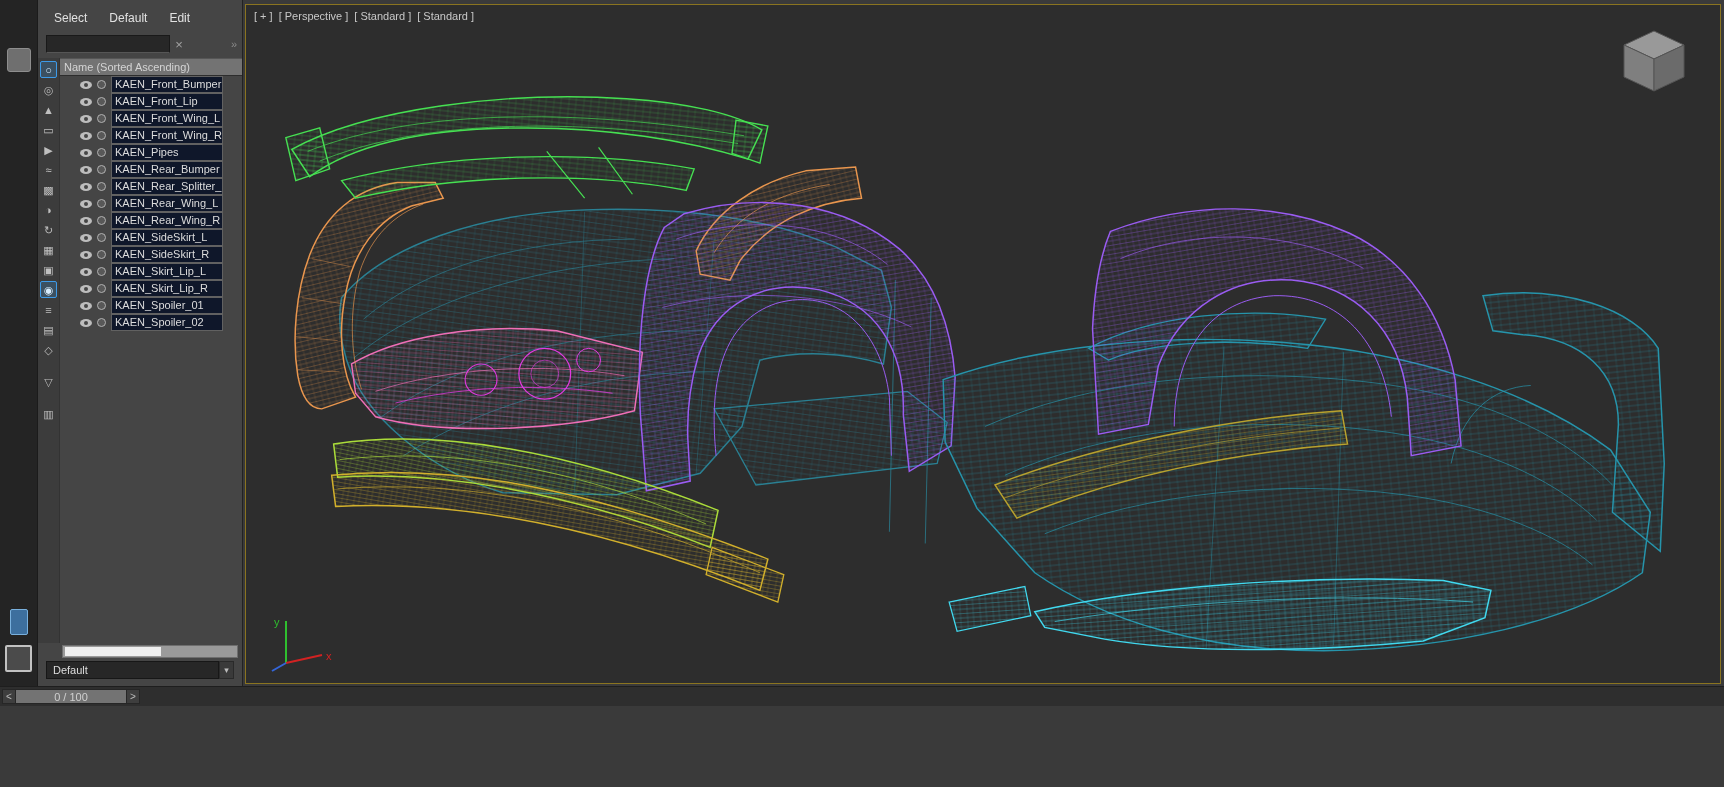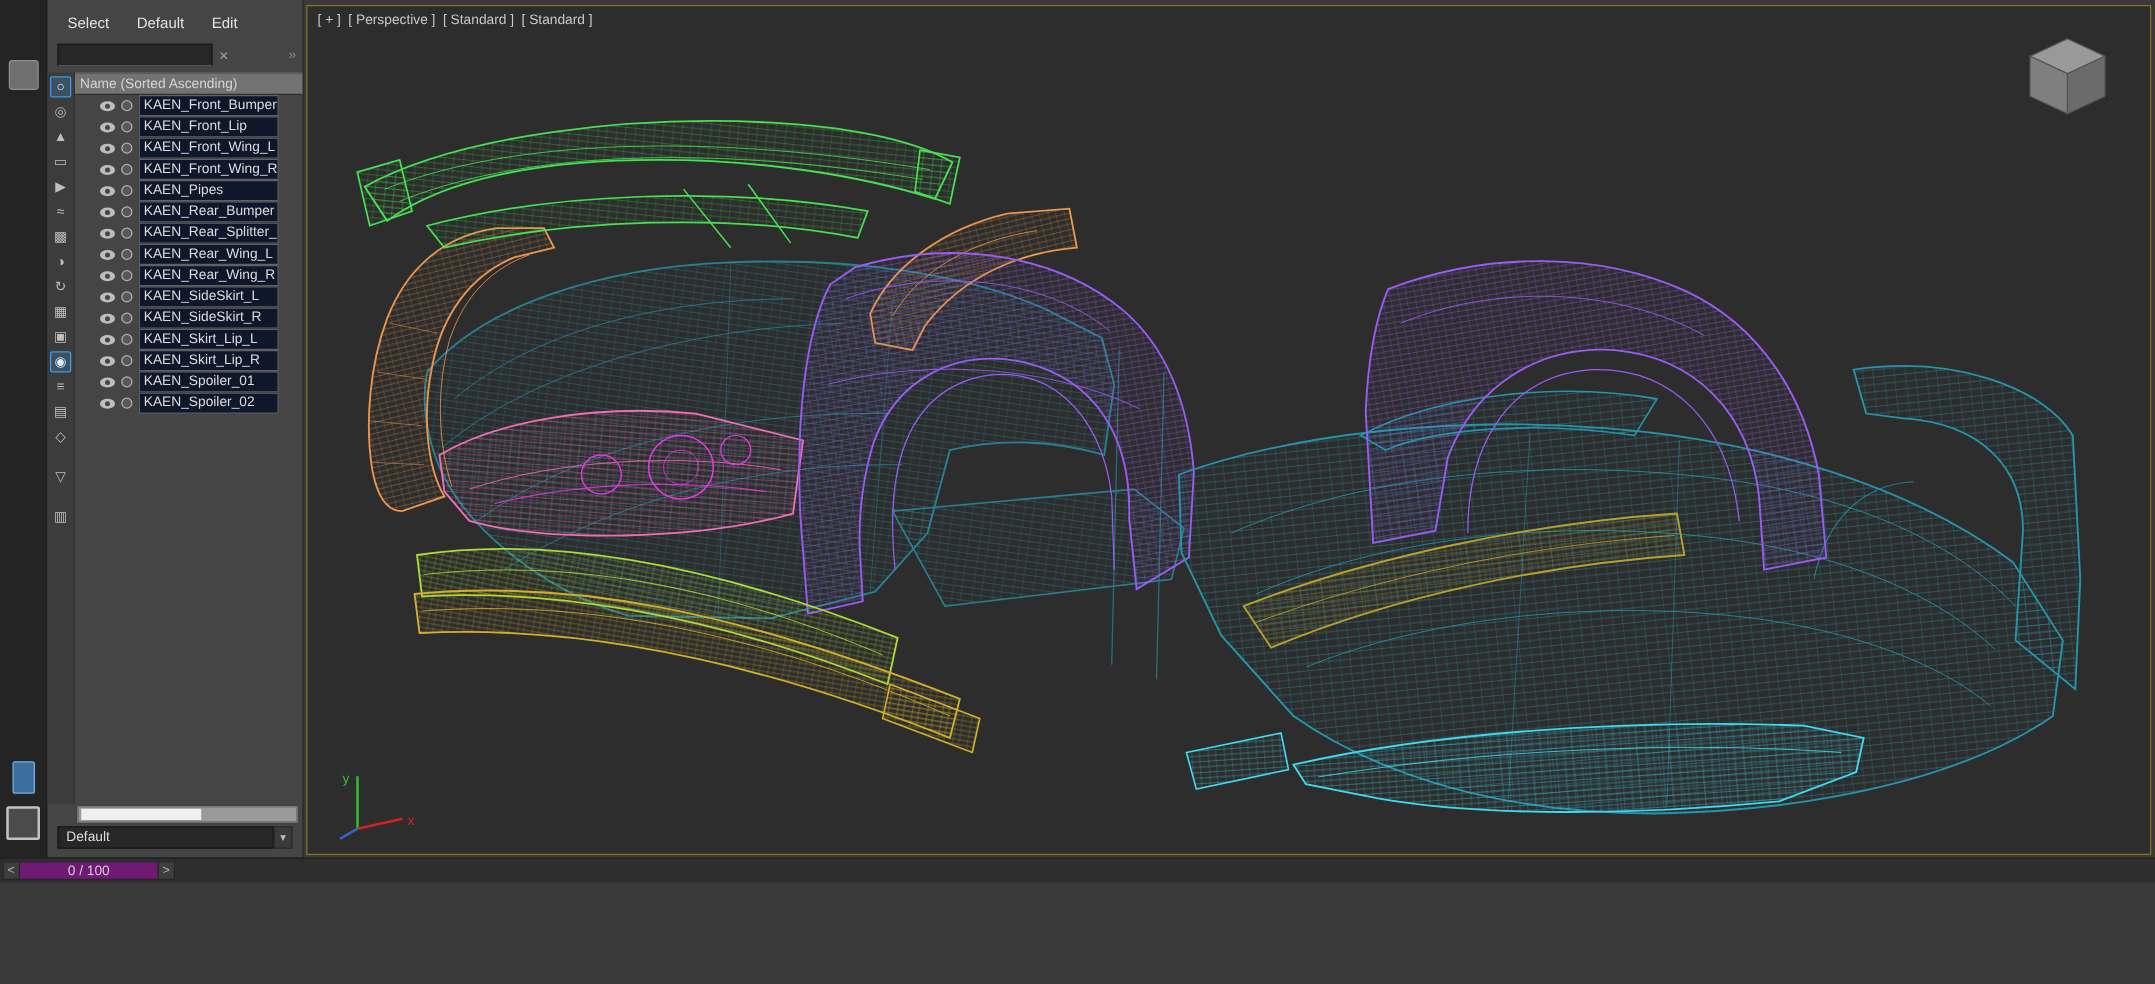--- a/index.html
+++ b/index.html
@@ -72,21 +72,21 @@
   .car { position:absolute; inset:0; width:100%; height:100%; }
   .viewcube { position:absolute; top:20px; right:24px; opacity:.88; z-index:2; }
   .axis { position:absolute; left:10px; bottom:8px; z-index:2; }
 
   
   .bottombar { height:20px; background:#2e2e2e; border-top:1px solid #1e1e1e;
                display:flex; align-items:center; }
   .timeslider { display:flex; align-items:center; height:15px; margin-left:2px; }
   .ts-btn { width:14px; height:15px; background:#3e3e3e; border:1px solid #262626;
             color:#bbb; font-size:10px; line-height:13px; text-align:center; }
-  .ts-thumb { width:110px; height:15px; background:#701a75; border:1px solid #262626;
+  .ts-thumb { width:110px; height:15px; background:#737373; border:1px solid #262626;
               border-left:none; border-right:none; color:#d0d0d0; font-size:11px;
               line-height:14px; text-align:center; }
 </style>
 </head>
 <body>
 
 <div class="app">
   <div class="main">
 
     <div class="leftstrip">

